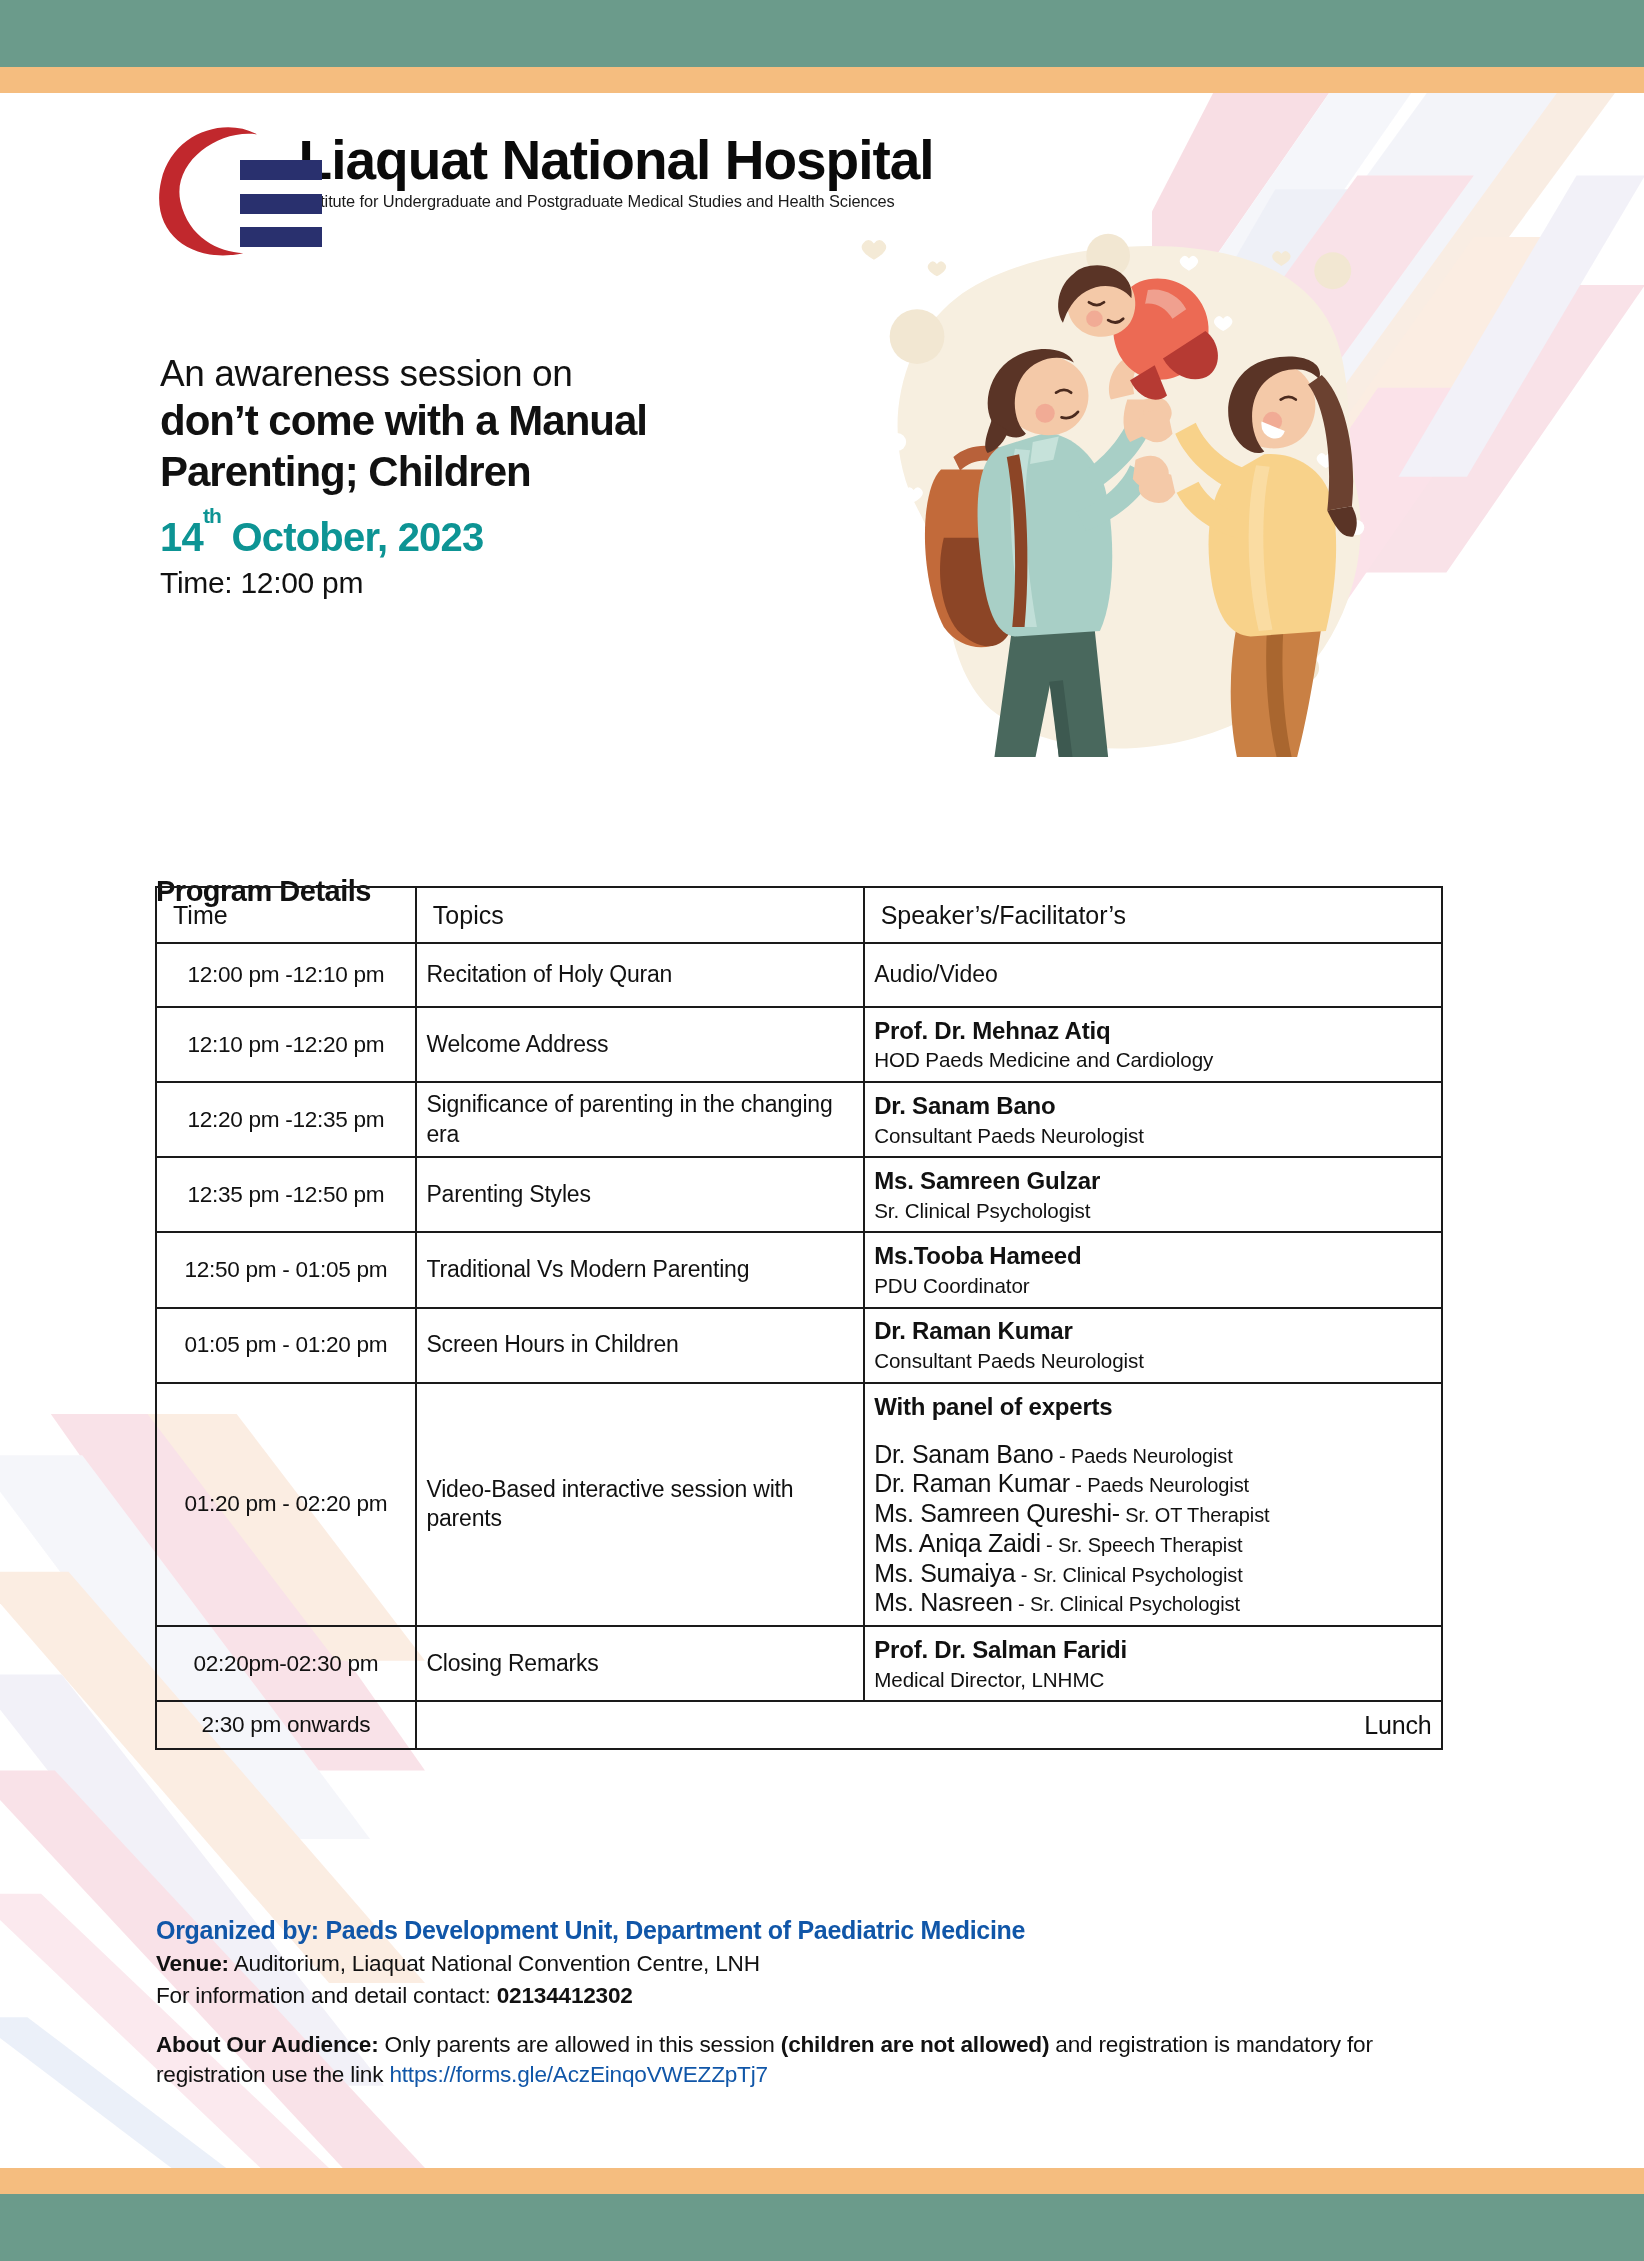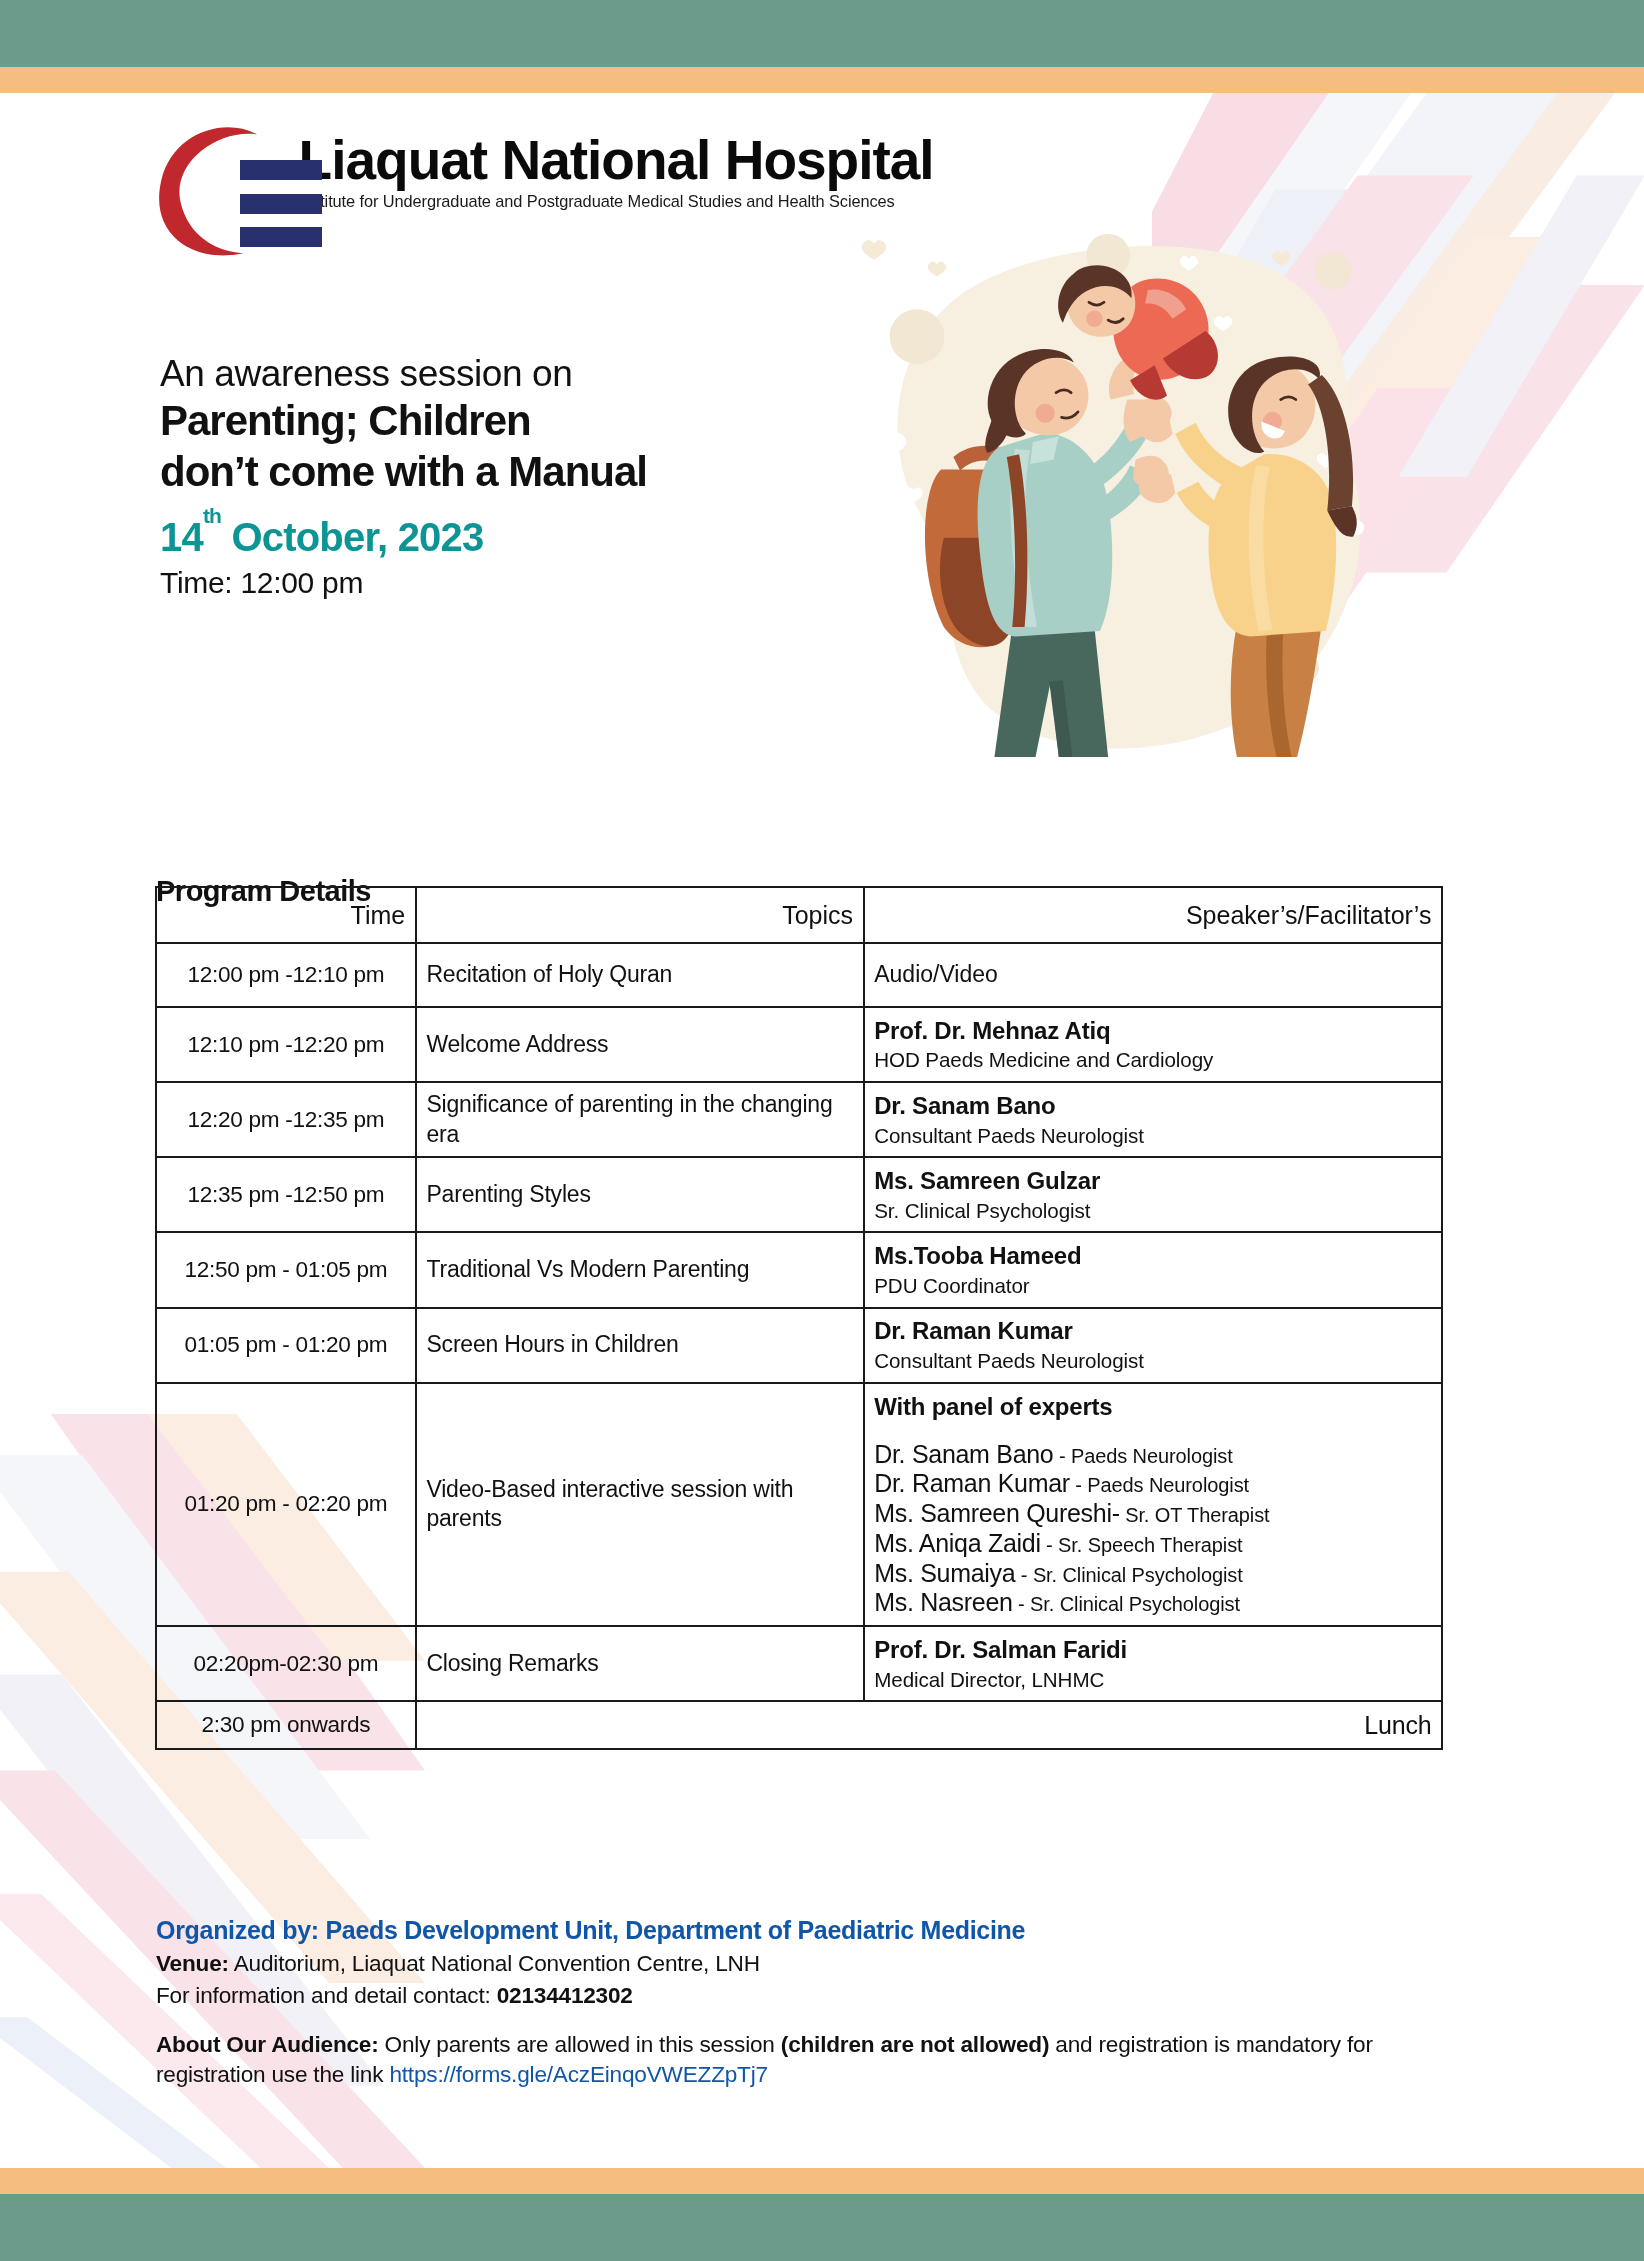--- a/index.html
+++ b/index.html
@@ -52,21 +52,21 @@
   .t-date  { font-size:40px; font-weight:700; color:#0d9494; letter-spacing:-0.8px; margin-top:19px; }
   .t-date sup { font-size:21px; top:-0.62em; position:relative; }
   .t-time  { font-size:30px; font-weight:400; color:#111; margin-top:6.9px; letter-spacing:-0.3px; }
 
   
   .prog-head { position:absolute; top:782px; left:156px; font-size:29px; font-weight:700; color:#111; letter-spacing:-0.5px; }
 
   
   .tbl { position:absolute; top:793px; left:155px; width:1288px; border-collapse:collapse; }
   .tbl td, .tbl th { border:2.1px solid #1a1a1a; vertical-align:middle; padding:6.9px 9.6px; }
-  .tbl th { font-weight:400; font-size:25px; text-align:right; height:56px;padding-left:16px; }
+  .tbl th { font-weight:400; font-size:25px; text-align:left; height:56px;padding-left:16px; }
   .col-time  { width:260px; }
   .col-topic { width:449px; }
   .col-spk   { width:579px; }
   .c-time  { font-size:22.6px; text-align:center; letter-spacing:-0.3px; white-space:nowrap; }
   .c-topic { font-size:23px; line-height:1.28; letter-spacing:-0.2px; }
   .c-spk   { font-size:22px; line-height:1.3; }
   .spk-name { font-size:24px; font-weight:700; letter-spacing:-0.2px; }
   .spk-role { font-size:20.6px; font-weight:400; letter-spacing:-0.1px; margin-top:1.4px; }
   .row-std td { height:64px; }
   .plain { font-size:23px; }
@@ -249,22 +249,22 @@
       <path d="M552 400 C 512 380, 482 348, 470 318 L 500 302 C 512 330, 538 356, 570 368 Z" fill="#f8d28a"></path>
       <path d="M560 470 C 516 458, 486 432, 472 404 L 504 388 C 516 412, 544 430, 576 440 Z" fill="#f8d28a"></path>
 
       <path d="M460 290 q-28 -14 -42 6 q-10 20 10 30 q22 12 38 -8 Z" fill="#f4c9a8"></path>
       <path d="M464 378 q-30 -12 -44 8 q-10 20 12 30 q24 10 38 -12 Z" fill="#f4c9a8"></path>
     </svg>
   </div>
 
   <div class="titles">
     <div class="t-line1">An awareness session on</div>
+    <div class="t-line2">don’t come with a Manual</div>
     <div class="t-line2">Parenting; Children</div>
-    <div class="t-line2">don’t come with a Manual</div>
     <div class="t-date">
       <span>14</span><sup>th</sup><span> October, 2023</span>
     </div>
     <div class="t-time">Time: 12:00 pm</div>
   </div>
 
   <div class="prog-head">Program Details</div>
 
   <table class="tbl">
     <thead>

